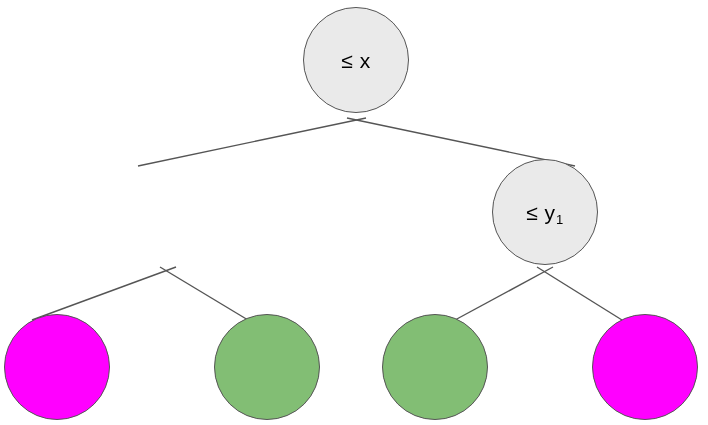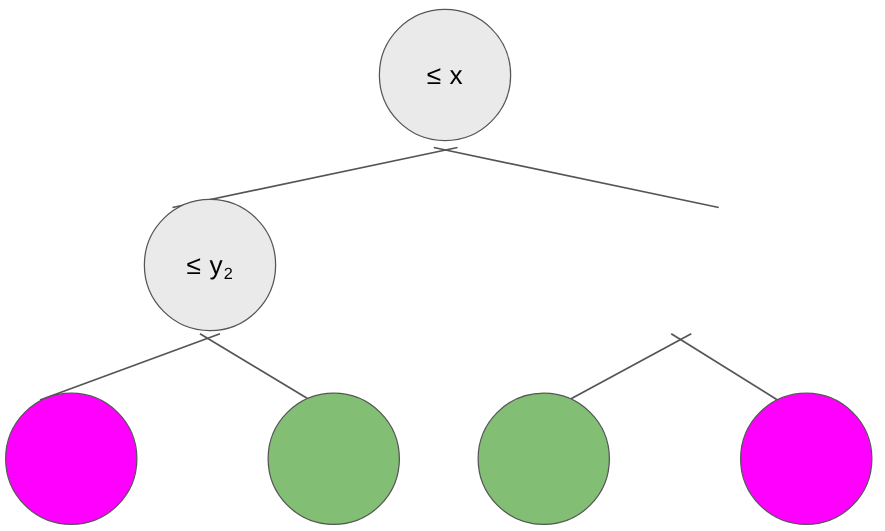--- a/index.html
+++ b/index.html
@@ -67,24 +67,24 @@
         <line x1="160" y1="267" x2="248" y2="320" stroke="#555555" stroke-width="1.4"></line>
         <line x1="553" y1="267" x2="455" y2="320" stroke="#555555" stroke-width="1.4"></line>
         <line x1="537" y1="267" x2="622" y2="320" stroke="#555555" stroke-width="1.4"></line>
       </g>
   </svg>
 
   <div class="node node-internal" style="left: 303px; top: 7px; width: 106px; height: 106px; background: rgb(234, 234, 234); border-color: rgb(85, 85, 85);">
     <span class="node-label" style="color: rgb(0, 0, 0);">≤ x</span>
   </div>
 
-  <div class="node node-internal" style="left: 115px; top: 159px; width: 106px; height: 106px; background: rgb(234, 234, 234); border-color: rgb(85, 85, 85);">
-    <span class="node-label" style="color: rgb(0, 0, 0);">≤ y<sub>2</sub></span>
+
+  <div class="node node-internal" style="left: 492px; top: 159px; width: 106px; height: 106px; background: rgb(234, 234, 234); border-color: rgb(85, 85, 85);">
+    <span class="node-label" style="color: rgb(0, 0, 0);">≤ y<sub>1</sub></span>
   </div>
-
 
   <div class="node node-leaf" style="left: 4px; top: 314px; width: 106px; height: 106px; background: rgb(255, 0, 255); border-color: rgb(85, 85, 85);">
     <span class="node-label" style="color: rgb(0, 0, 0);"></span>
   </div>
 
   <div class="node node-leaf" style="left: 214px; top: 314px; width: 106px; height: 106px; background: rgb(130, 190, 116); border-color: rgb(85, 85, 85);">
     <span class="node-label" style="color: rgb(0, 0, 0);"></span>
   </div>
 
   <div class="node node-leaf" style="left: 382px; top: 314px; width: 106px; height: 106px; background: rgb(130, 190, 116); border-color: rgb(85, 85, 85);">

